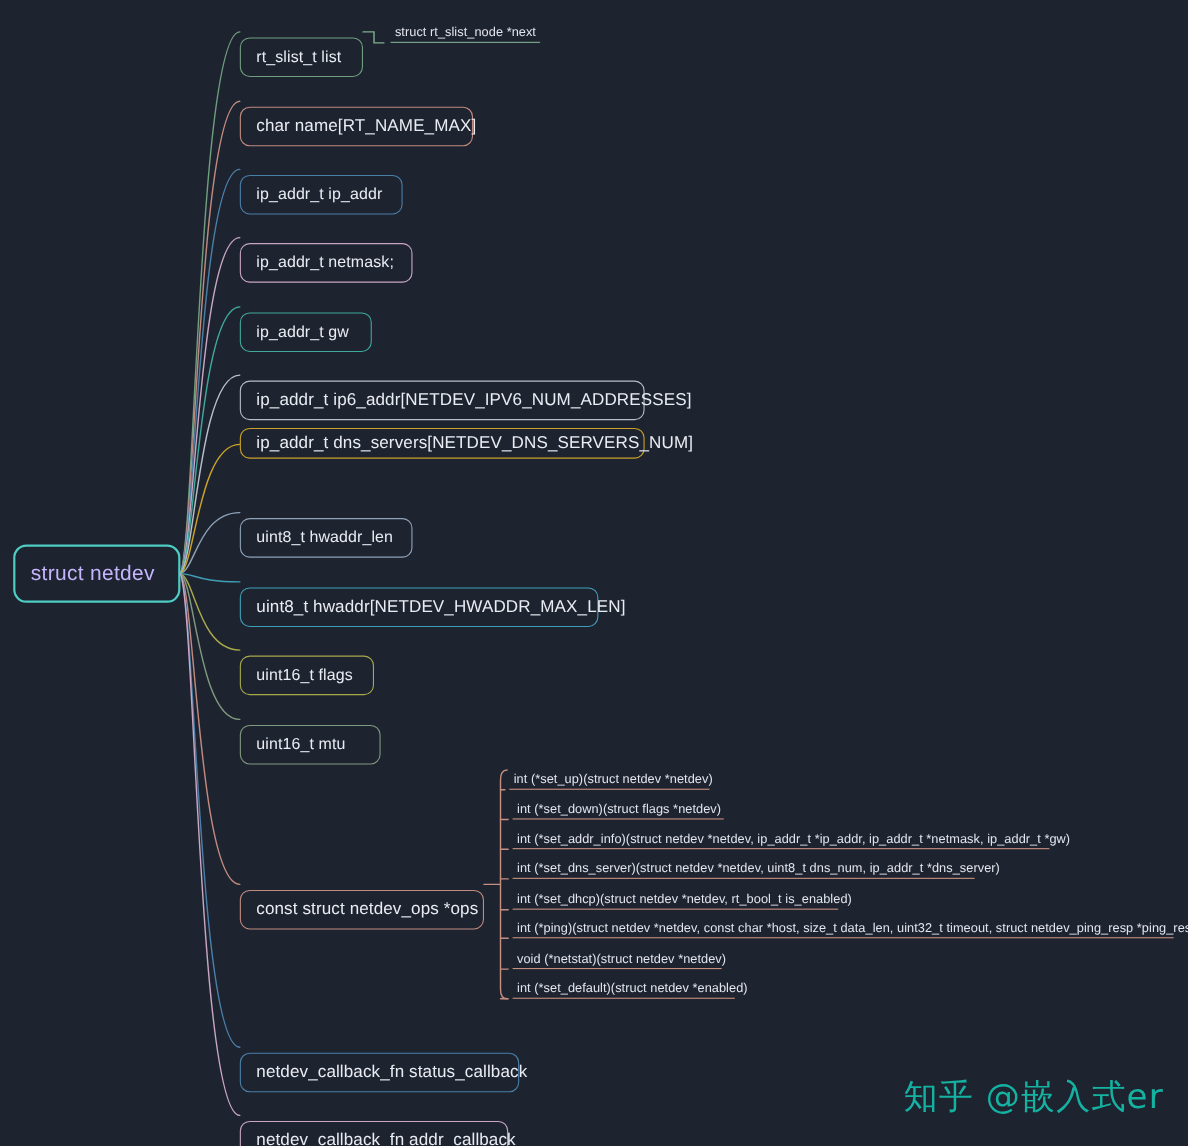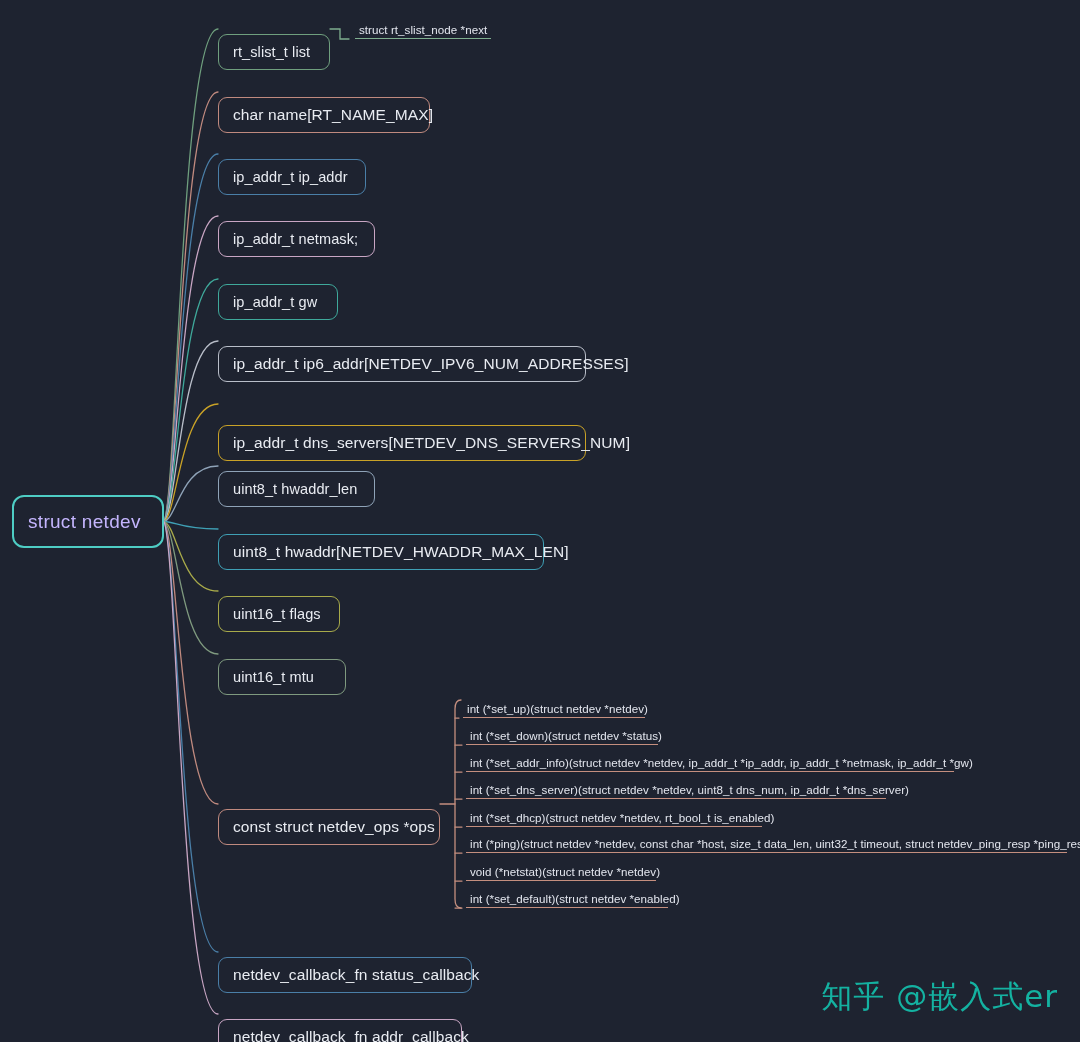--- a/index.html
+++ b/index.html
@@ -132,21 +132,21 @@
     </div>
     <div class="node branch" style="left: 218px; top: 198px; width: 157px; height: 36px; border-color: rgb(201, 166, 196);">
       <span class="node-label">ip_addr_t netmask;</span>
     </div>
     <div class="node branch" style="left: 218px; top: 261px; width: 120px; height: 36px; border-color: rgb(63, 169, 155);">
       <span class="node-label">ip_addr_t gw</span>
     </div>
     <div class="node branch big" style="left: 218px; top: 323px; width: 368px; height: 36px; border-color: rgb(185, 190, 201);">
       <span class="node-label">ip_addr_t ip6_addr[NETDEV_IPV6_NUM_ADDRESSES]</span>
     </div>
-    <div class="node branch big" style="left: 218px; top: 402px; width: 368px; height: 36px; border-color: rgb(201, 162, 39);">
+    <div class="node branch big" style="left: 218px; top: 366px; width: 368px; height: 28px; border-color: rgb(201, 162, 39);">
       <span class="node-label">ip_addr_t dns_servers[NETDEV_DNS_SERVERS_NUM]</span>
     </div>
     <div class="node branch" style="left: 218px; top: 448px; width: 157px; height: 36px; border-color: rgb(143, 163, 184);">
       <span class="node-label">uint8_t hwaddr_len</span>
     </div>
     <div class="node branch big" style="left: 218px; top: 511px; width: 326px; height: 36px; border-color: rgb(63, 160, 181);">
       <span class="node-label">uint8_t hwaddr[NETDEV_HWADDR_MAX_LEN]</span>
     </div>
     <div class="node branch" style="left: 218px; top: 573px; width: 122px; height: 36px; border-color: rgb(168, 170, 74);">
       <span class="node-label">uint16_t flags</span>
@@ -154,21 +154,21 @@
     <div class="node branch" style="left: 218px; top: 636px; width: 128px; height: 36px; border-color: rgb(127, 154, 127);">
       <span class="node-label">uint16_t mtu</span>
     </div>
     <div class="node branch big" style="left: 218px; top: 786px; width: 222px; height: 36px; border-color: rgb(192, 138, 127);">
       <span class="node-label">const struct netdev_ops *ops</span>
     </div>
     <div class="leaf" style="left: 463px; top: 700px; width: 182px; height: 18px; border-bottom-color: rgb(197, 143, 127);">
       <span class="node-label">int (*set_up)(struct netdev *netdev)</span>
     </div>
     <div class="leaf" style="left: 466px; top: 727px; width: 192px; height: 18px; border-bottom-color: rgb(197, 143, 127);">
-      <span class="node-label">int (*set_down)(struct netdev *status)</span>
+      <span class="node-label">int (*set_down)(struct flags *netdev)</span>
     </div>
     <div class="leaf" style="left: 466px; top: 754px; width: 488px; height: 18px; border-bottom-color: rgb(197, 143, 127);">
       <span class="node-label">int (*set_addr_info)(struct netdev *netdev, ip_addr_t *ip_addr, ip_addr_t *netmask, ip_addr_t *gw)</span>
     </div>
     <div class="leaf" style="left: 466px; top: 781px; width: 420px; height: 18px; border-bottom-color: rgb(197, 143, 127);">
       <span class="node-label">int (*set_dns_server)(struct netdev *netdev, uint8_t dns_num, ip_addr_t *dns_server)</span>
     </div>
     <div class="leaf" style="left: 466px; top: 809px; width: 296px; height: 18px; border-bottom-color: rgb(197, 143, 127);">
       <span class="node-label">int (*set_dhcp)(struct netdev *netdev, rt_bool_t is_enabled)</span>
     </div>

